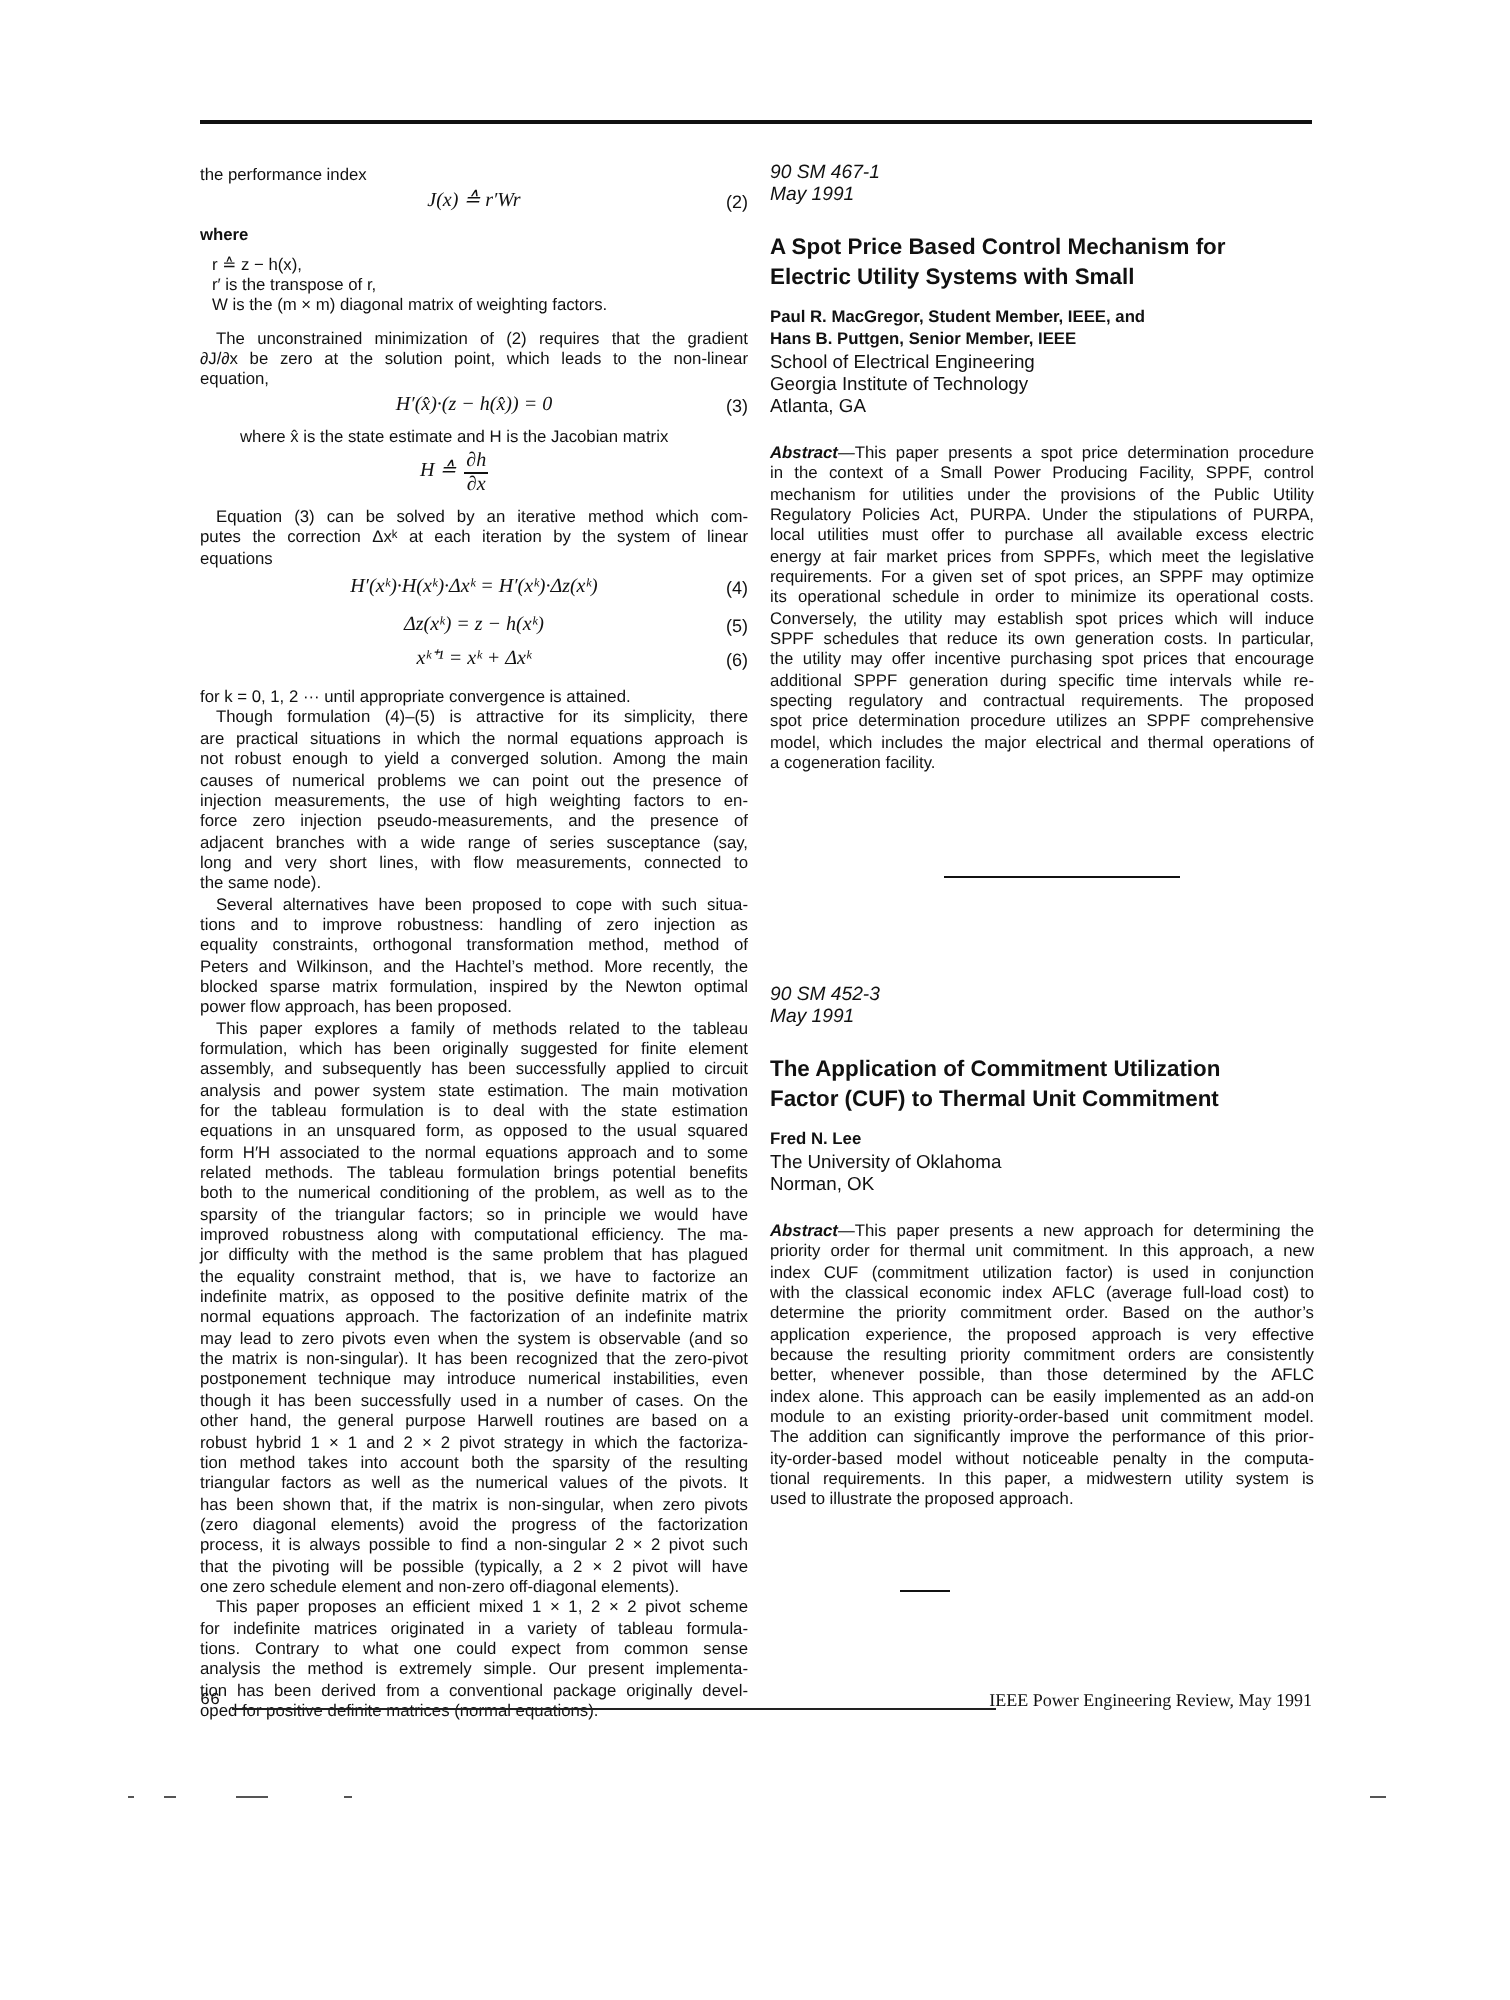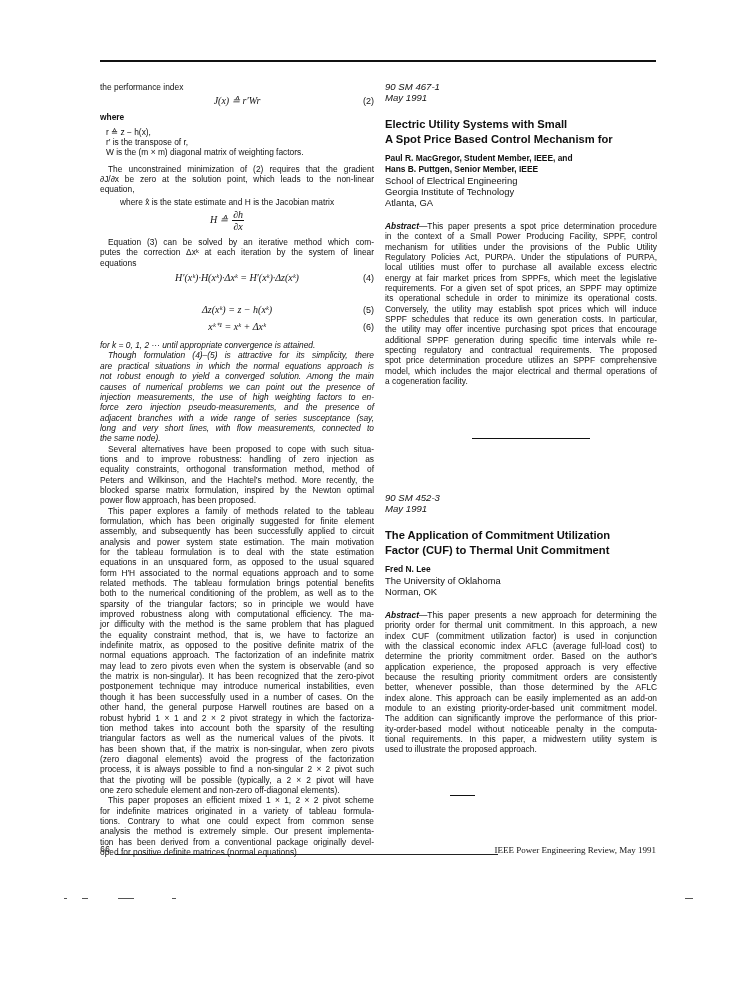--- a/index.html
+++ b/index.html
@@ -49,49 +49,53 @@
   <div style="margin-top:4px;">
     <span class="ln last def">r ≙ z − h(x),</span>
     <span class="ln last def">r′ is the transpose of r,</span>
     <span class="ln last def">W is the (m × m) diagonal matrix of weighting factors.</span>
   </div>
   <div style="margin-top:6px;">
     <span class="ln ind">The unconstrained minimization of (2) requires that the gradient</span>
     <span class="ln">∂J/∂x be zero at the solution point, which leads to the non-linear</span>
     <span class="ln last">equation,</span>
   </div>
+  <div class="eq" style="margin-top:2px;">
+    <span class="expr">H′(x̂)·(z − h(x̂)) = 0</span>
+    <span class="num">(3)</span>
+  </div>
   <span class="ln last" style="margin-top:2px;margin-left:20px;">where x̂ is the state estimate and H is the Jacobian matrix</span>
   <div class="frac">
     <div class="inner">
       <span>H ≙</span>
       <span class="fb">
         <span>∂h</span>
         <span class="bar"></span>
         <span>∂x</span>
       </span>
     </div>
   </div>
   <div style="margin-top:4px;">
     <span class="ln ind">Equation (3) can be solved by an iterative method which com-</span>
     <span class="ln">putes the correction Δxᵏ at each iteration by the system of linear</span>
     <span class="ln last">equations</span>
   </div>
   <div class="eq" style="margin-top:4px;">
     <span class="expr">H′(xᵏ)·H(xᵏ)·Δxᵏ = H′(xᵏ)·Δz(xᵏ)</span>
     <span class="num">(4)</span>
   </div>
-  <div class="eq" style="margin-top:18px;">
+  <div class="eq" style="margin-top:5px;">
     <span class="expr">Δz(xᵏ) = z − h(xᵏ)</span>
     <span class="num">(5)</span>
   </div>
   <div class="eq" style="margin-top:3px;">
     <span class="expr">xᵏ⁺¹ = xᵏ + Δxᵏ</span>
     <span class="num">(6)</span>
   </div>
-  <div style="margin-top:5px;font-style:italic;">
+  <div style="margin-top:5px;">
     <span class="ln last">for k = 0, 1, 2 ··· until appropriate convergence is attained.</span>
     <span class="ln ind">Though formulation (4)–(5) is attractive for its simplicity, there</span>
     <span class="ln">are practical situations in which the normal equations approach is</span>
     <span class="ln">not robust enough to yield a converged solution. Among the main</span>
     <span class="ln">causes of numerical problems we can point out the presence of</span>
     <span class="ln">injection measurements, the use of high weighting factors to en-</span>
     <span class="ln">force zero injection pseudo-measurements, and the presence of</span>
     <span class="ln">adjacent branches with a wide range of series susceptance (say,</span>
     <span class="ln">long and very short lines, with flow measurements, connected to</span>
     <span class="ln last">the same node).</span>
@@ -142,22 +146,22 @@
     <span class="ln">tion has been derived from a conventional package originally devel-</span>
     <span class="ln last">oped for positive definite matrices (normal equations).</span>
   </div>
 </div>
 
 <div class="col col-right">
   <div>
     <div class="code">90 SM 467-1</div>
     <div class="code">May 1991</div>
     <div class="title">
+      <div>A Spot Price Based Control Mechanism for</div>
       <div>Electric Utility Systems with Small</div>
-      <div>A Spot Price Based Control Mechanism for</div>
     </div>
     <div class="authors">
       <div>Paul R. MacGregor, Student Member, IEEE, and</div>
       <div>Hans B. Puttgen, Senior Member, IEEE</div>
     </div>
     <div class="affil">
       <div>School of Electrical Engineering</div>
       <div>Georgia Institute of Technology</div>
       <div>Atlanta, GA</div>
     </div>

